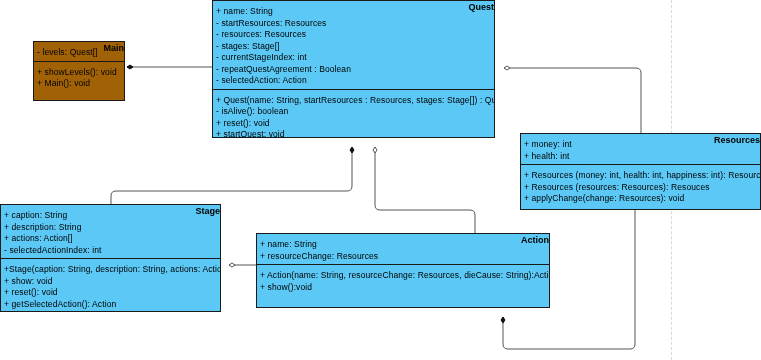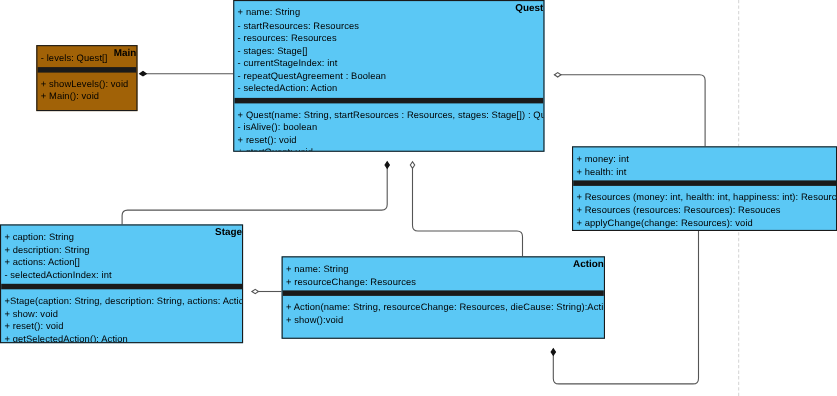--- a/index.html
+++ b/index.html
@@ -45,21 +45,21 @@
     z-index: 3;
     pointer-events: none;
     white-space: nowrap;
   }
   .compartment {
     position: relative;
     padding: 5px 0 2px 3px;
     z-index: 1;
   }
   .compartment.members {
-    border-top: 5px solid #ffffff;
+    border-top: 1px solid #ffffff;
   }
   .member {
     font-size: 8.5px;
     line-height: 11.5px;
     color: #000000;
     white-space: nowrap;
     letter-spacing: 0.1px;
   }
   .guide-line {
     position: absolute;
@@ -120,20 +120,21 @@
           <div class="member">- selectedAction: Action</div>
         </div>
         <div class="compartment members" style="border-top-color: rgb(26, 26, 26);">
           <div class="member">+ Quest(name: String, startResources : Resources, stages: Stage[]) : Quest</div>
           <div class="member">- isAlive(): boolean</div>
           <div class="member">+ reset(): void</div>
           <div class="member">+ startQuest: void</div>
         </div>
       </div>
       <div class="uml-class" style="left: 520px; top: 133px; width: 241px; height: 77px; background: rgb(91, 200, 245); border-color: rgb(26, 26, 26);">
+        <div class="class-title">Resources</div>
         <div class="compartment attributes">
           <div class="member">+ money: int</div>
           <div class="member">+ health: int</div>
         </div>
         <div class="compartment members" style="border-top-color: rgb(26, 26, 26);">
           <div class="member">+ Resources (money: int, health: int, happiness: int): Resources</div>
           <div class="member">+ Resources (resources: Resources): Resouces</div>
           <div class="member">+ applyChange(change: Resources): void</div>
         </div>
       </div>

